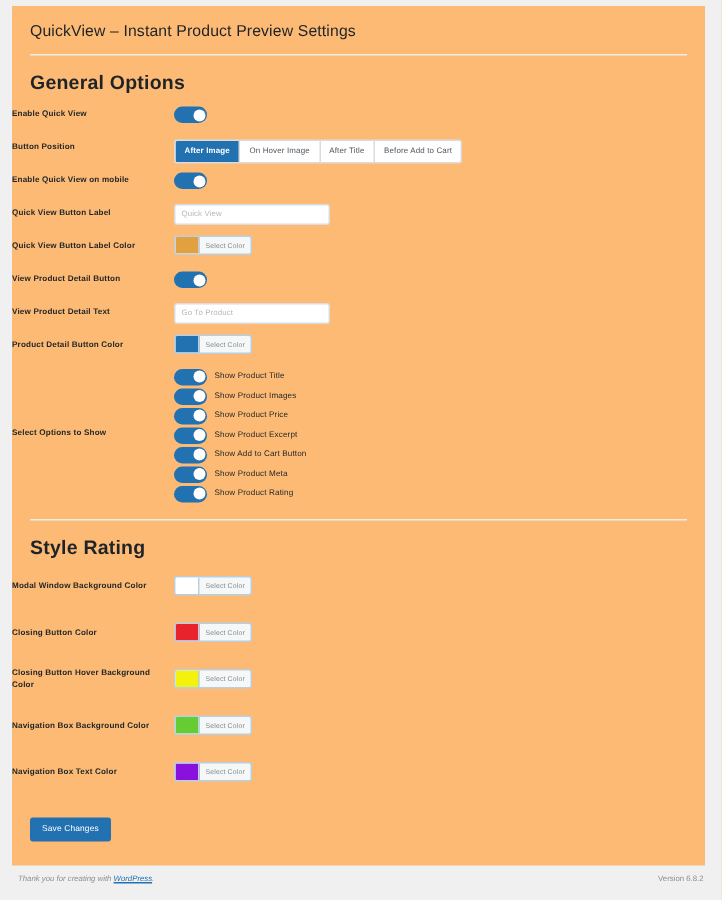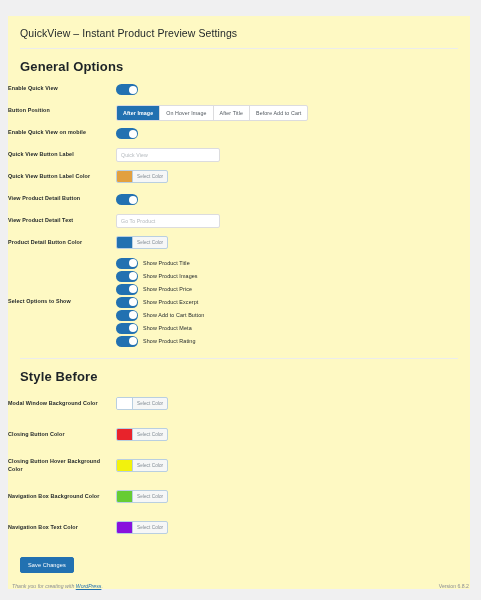--- a/index.html
+++ b/index.html
@@ -7,23 +7,23 @@
     margin: 0; padding: 0;
     width: 481px; height: 600px;
     background: #f0f0f1;
     font-family: "Liberation Sans", sans-serif;
     overflow: hidden;
   }
   .wrap { width: 481px; height: 600px; position: relative; background: #f0f0f1; }
 
   .card {
     position: absolute;
-    left: 8px; top: 16px;
+    left: 8px; top: 4px;
     width: 462px;
-    background: #fef9c3;
+    background: #fdba74;
     padding: 0 0 10px 0;
   }
 
   .page-title {
     font-size: 10.5px;
     font-weight: 400;
     color: #1d2327;
     padding: 11px 0 9px 12px;
     letter-spacing: .1px;
   }
@@ -319,21 +319,21 @@
                 <span class="optlabel">Show Product Rating</span>
               </div>
             </div>
           </td>
         </tr>
       </tbody>
     </table>
 
     <div class="divider" style="margin-top:8px"></div>
 
-    <div class="section-title">Style Before</div>
+    <div class="section-title">Style Rating</div>
 
     <table class="form-table">
       <tbody>
         <tr class="row-style">
           <td class="label-cell">Modal Window Background Color</td>
           <td class="field-cell">
             <div class="colorpick">
               <span class="swatch" style="background:#ffffff"></span>
               <span class="cplabel">Select Color</span>
             </div>

